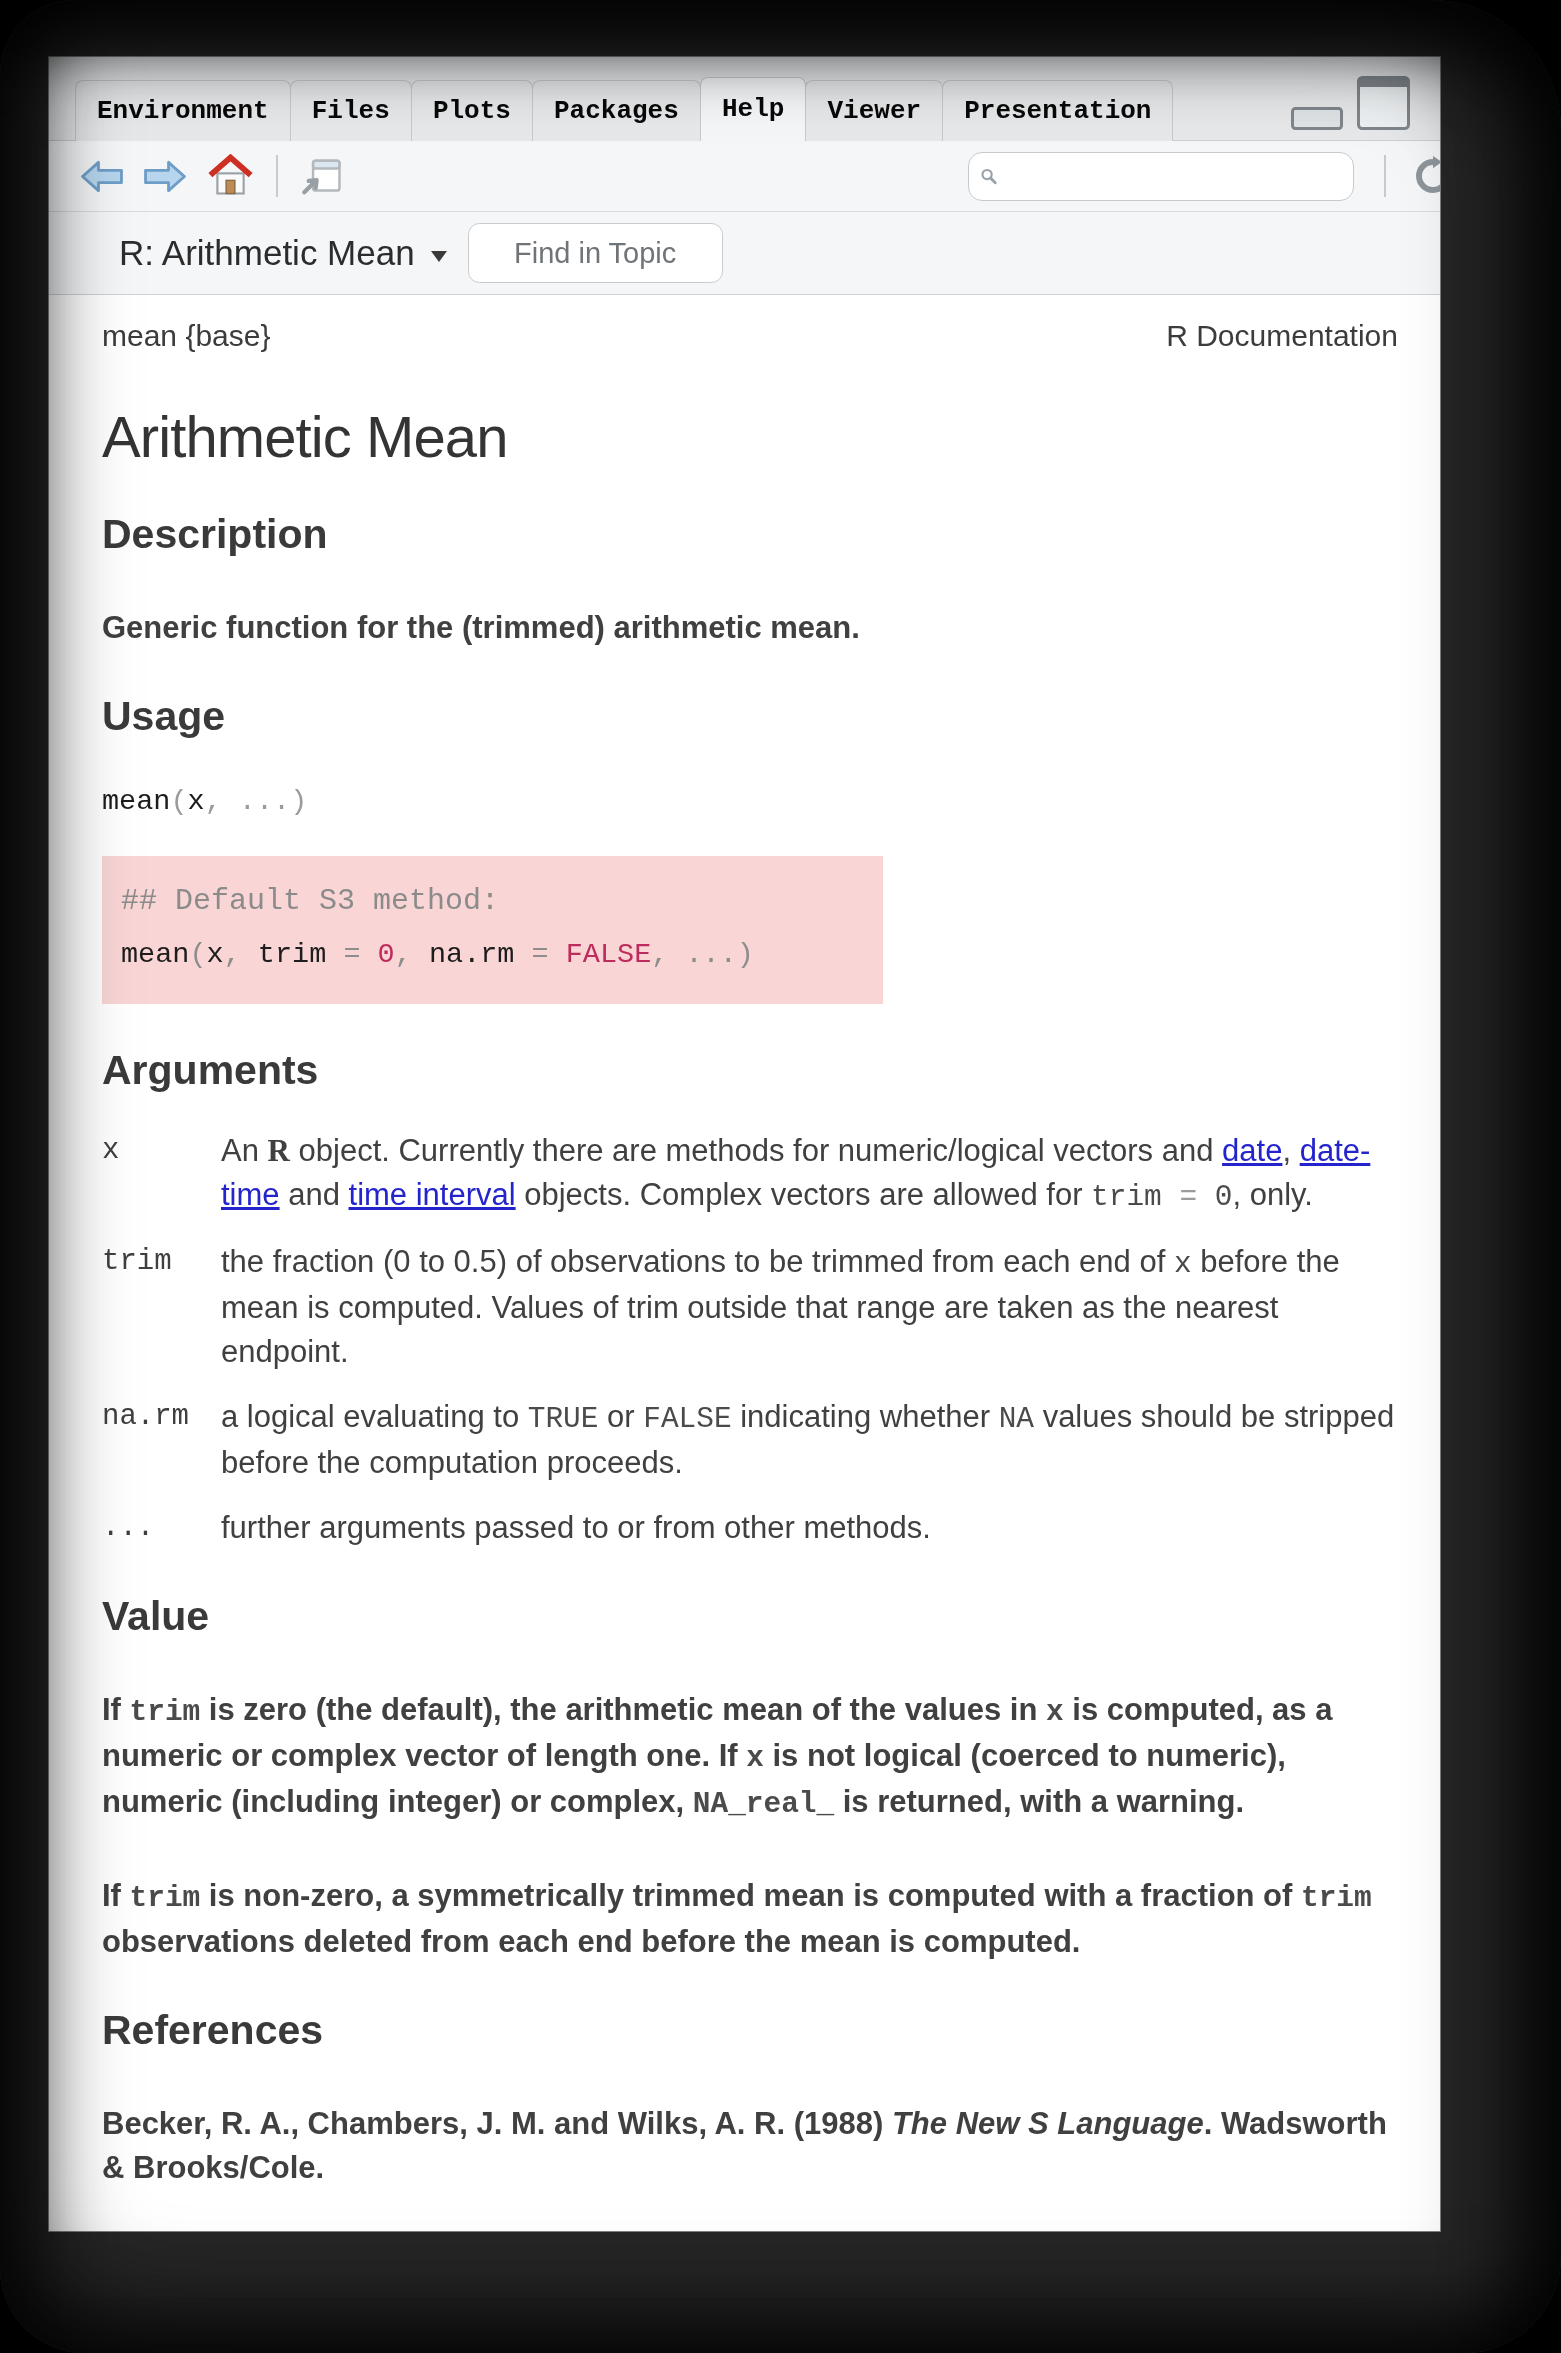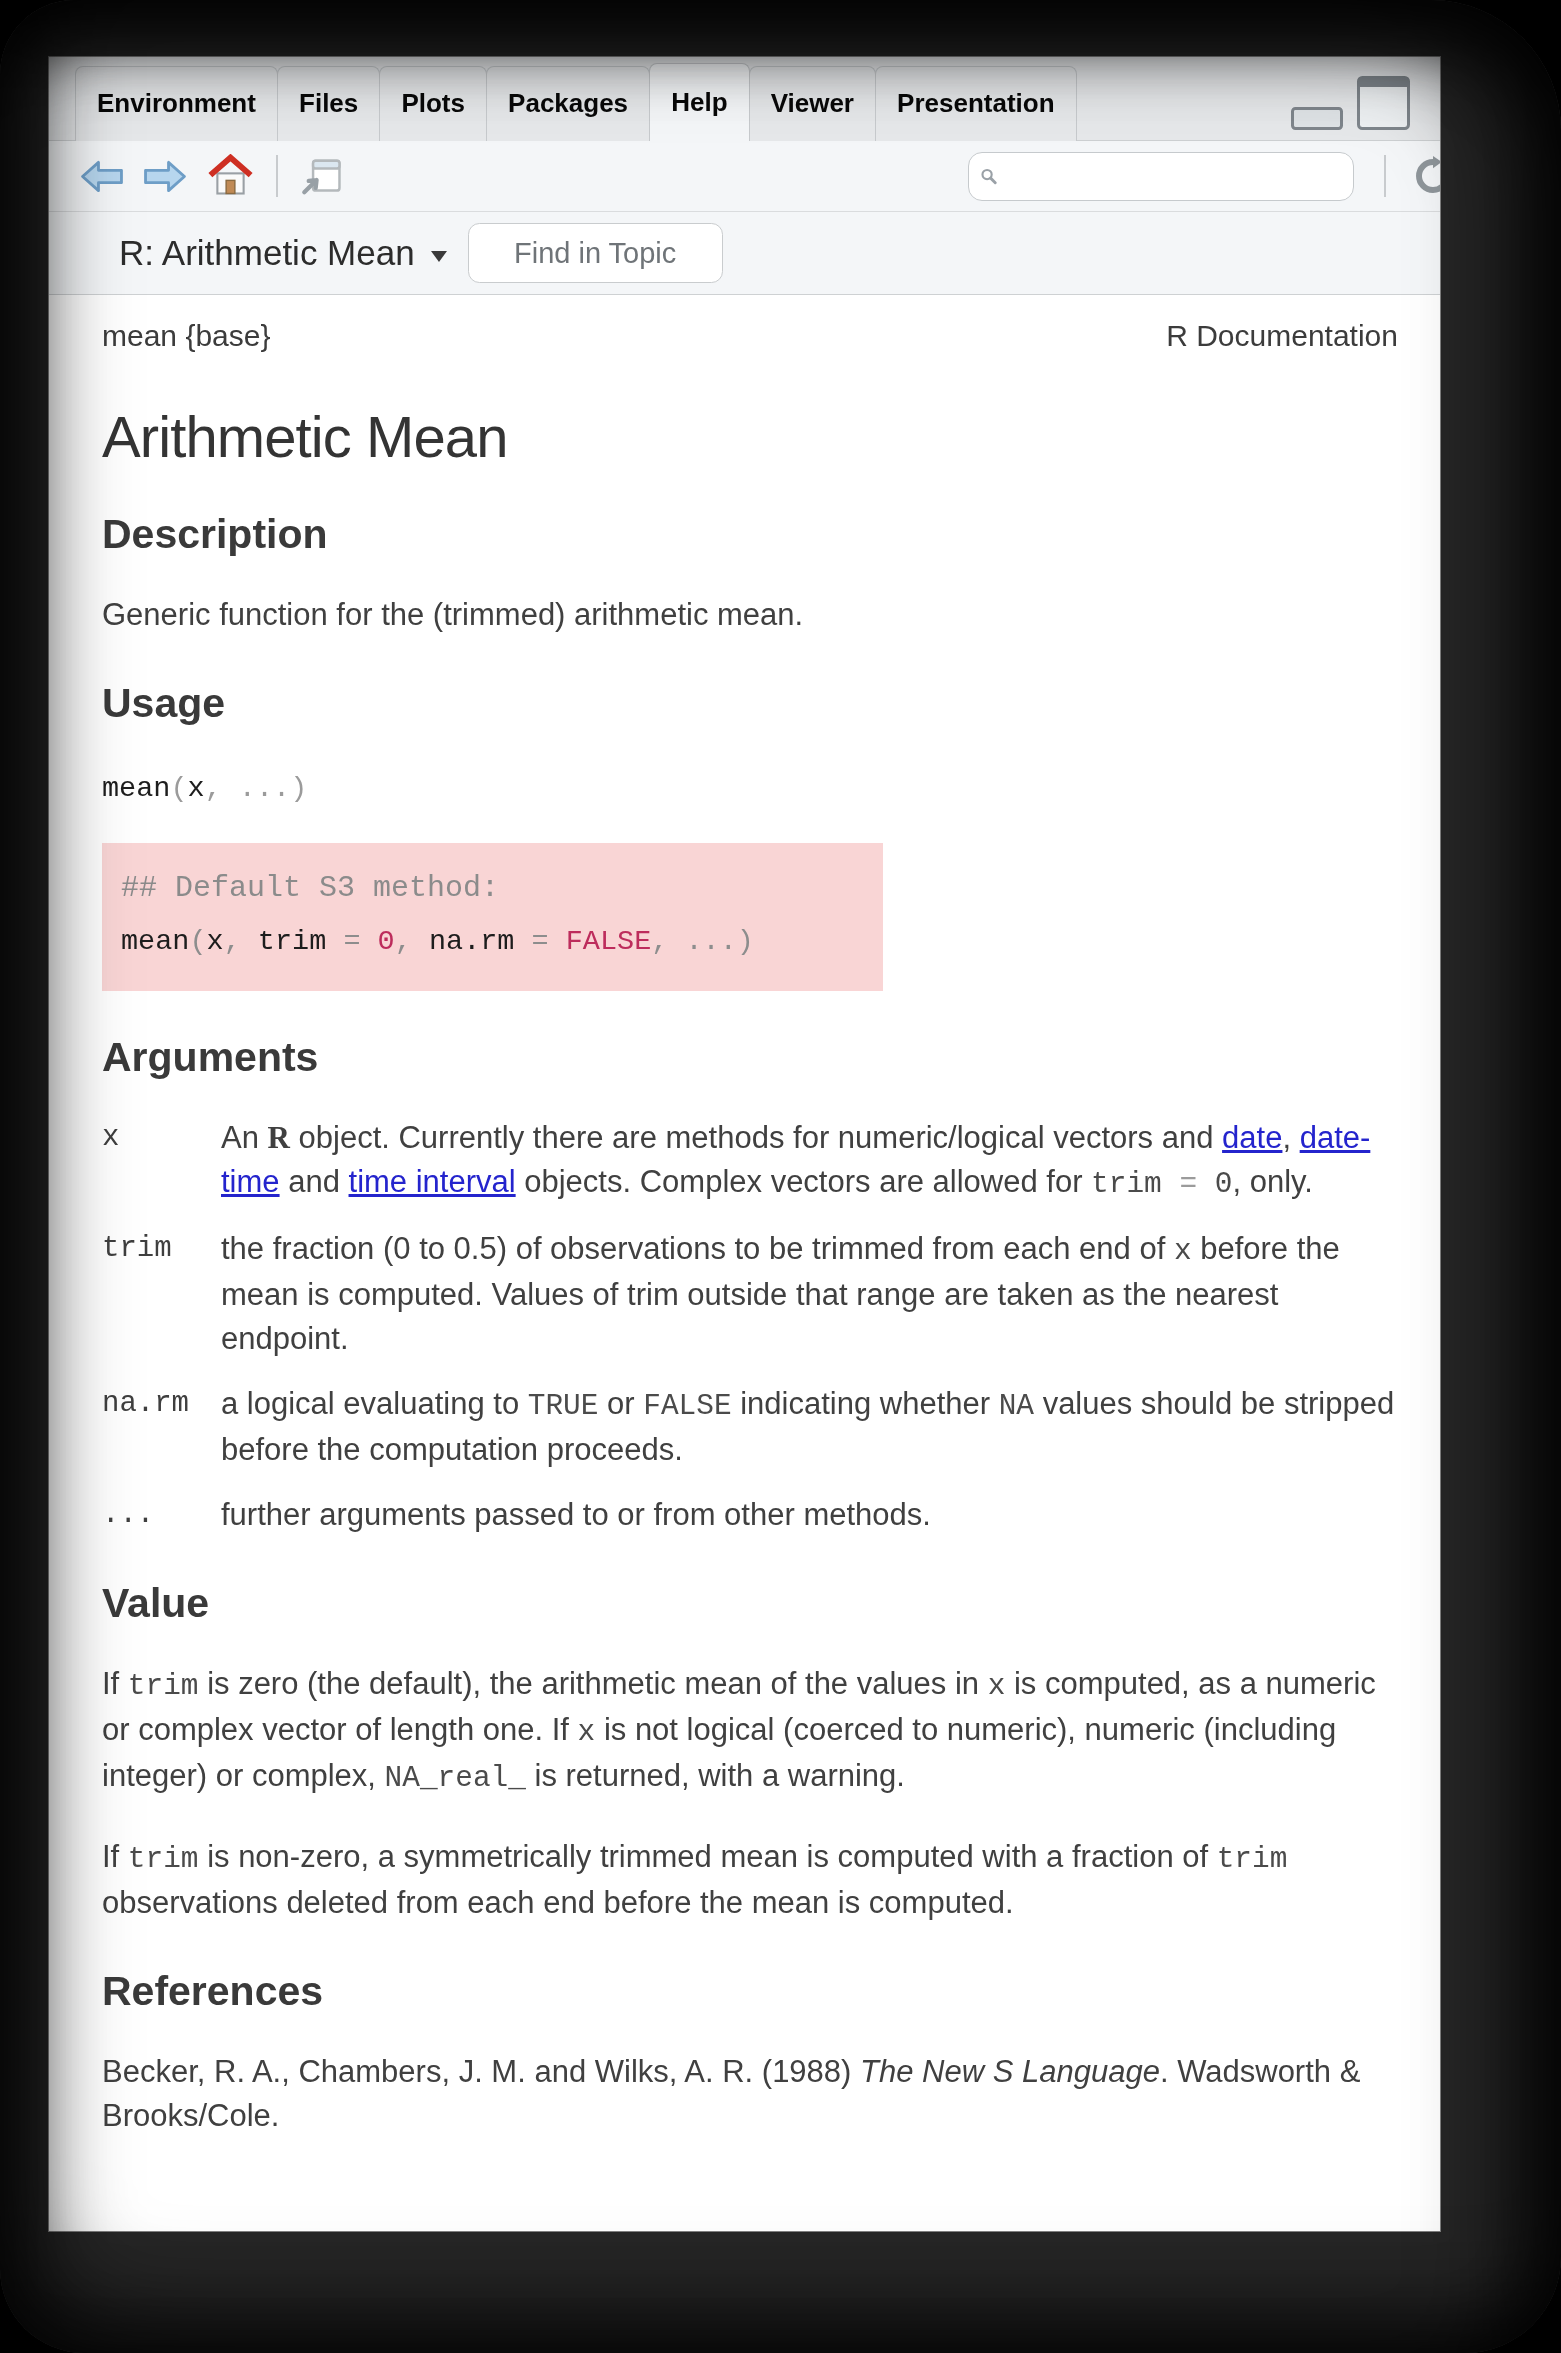--- a/index.html
+++ b/index.html
@@ -12,24 +12,24 @@
     box-shadow:inset 0 0 79px 12.3px rgba(0,0,0,.78),
                inset -61px 44px 96px -16px rgba(0,0,0,.72),
                inset 53px -53px 96px -21px rgba(0,0,0,.6),
                inset 0 61px 79px -35px rgba(0,0,0,.55);}
   .window{position:absolute;left:48px;top:56px;width:1391px;height:2174px;
     background:var(--window_bg,#fff);border:0.9px solid #818181;overflow:hidden;z-index:2;}
 
   
   .tabbar{height:83px;background:var(--tabbar_bg,#e6e8ea);border-bottom:0.9px solid #cdd0d2;
     display:flex;align-items:flex-end;padding-left:26px;position:relative;}
-  .tab{height:58px;display:flex;align-items:center;padding:8px 21px;margin-right:-0.9px;
+  .tab{height:58px;display:flex;align-items:center;padding:1px 21px;margin-right:-0.9px;
     background:var(--tabbar_bg,#e6e8ea);border:0.9px solid var(--tab_border,#c7cacd);
     border-bottom:none;border-radius:8px 8px 0 0;font-weight:bold;font-size:26px;
-    color:#0a0a0a;margin-bottom:-0.9px;position:relative;}
+    color:#0a0a0a;margin-bottom:-0.9px;position:relative;font-family:Liberation Mono, monospace;}
   .tab.active{background:var(--chrome_bg,#f4f6f8);height:61px;z-index:3;
     box-shadow:0 2.6px 0 0 var(--chrome_bg,#f4f6f8);}
   .winbtns{position:absolute;right:30px;top:19px;display:flex;align-items:flex-end;gap:14px;z-index:2;}
   .btn-min{width:46px;height:17.5px;border:3.5px solid #7f868c;background:#dfe3e6;border-radius:4.4px;}
   .btn-max{width:47px;height:40px;border:3.5px solid #7f868c;border-top-width:11.4px;background:#eef1f3;border-radius:5.3px;}
 
   
   .toolbar{height:70px;background:var(--chrome_bg,#f4f6f8);border-bottom:0.9px solid #dadcde;
     display:flex;align-items:center;padding:0 0 0 21px;position:relative;}
   .tool-ic{margin:0 8.8px;display:flex;align-items:center;}
@@ -50,21 +50,21 @@
     font-size:29px;color:#6f7478;text-align:center;outline:none;
     font-family:"Liberation Sans",sans-serif;}
   .findinput::placeholder{color:#6f7478;opacity:1;}
 
   
   .content{padding:0 42px 0 53px;color:#404040;font-size:31px;line-height:44px;}
   .meta{display:flex;justify-content:space-between;margin-top:19px;font-size:30px;color:#3c3c3c;}
   .doc-title{font-size:58px;line-height:63px;font-weight:400;color:#343434;margin-top:47px;
     letter-spacing:-0.9px;}
   .h3{font-size:41px;line-height:47px;font-weight:bold;color:#3a3a3a;margin-top:43px;}
-  .para{margin-top:35px;}
+  .para{margin-top:48px;font-weight:bold;}
   .codeline{margin-top:39px;font-family:"Liberation Mono",monospace;font-size:30px;color:#202020;}
   .highlight{margin-top:32px;width:743px;background:var(--highlight_bg,#f9d5d5);
     padding:19px 19px 23px 19px;font-family:"Liberation Mono",monospace;
     font-size:30px;line-height:53px;}
   .hl-comment{color:var(--code_comment,#8b8b8b);}
   .args{display:grid;grid-template-columns:119px 1fr;row-gap:21px;margin-top:35px;}
   .argterm{font-family:"Liberation Mono",monospace;font-size:29px;color:#3f3f3f;}
 
   
   .seg-c{font-family:"Liberation Mono",monospace;font-size:0.95em;color:#4b4b4b;}

